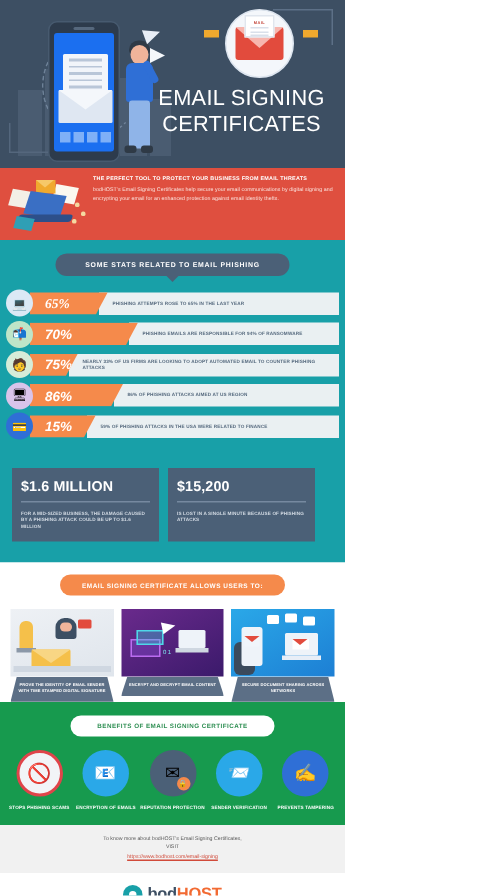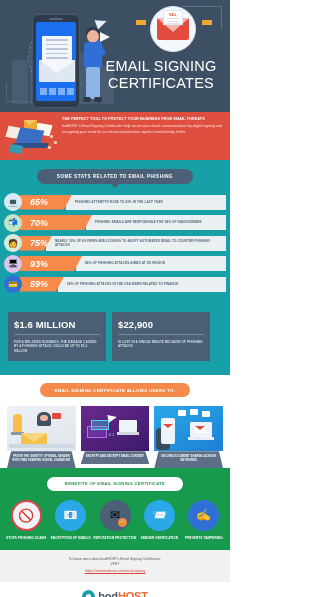--- a/index.html
+++ b/index.html
@@ -299,54 +299,54 @@
     <div class="intro-head">THE PERFECT TOOL TO PROTECT YOUR BUSINESS FROM EMAIL THREATS</div>
     <div class="intro-body">bodHOST's Email Signing Certificates help secure your email communications by digital signing and encrypting your email for an enhanced protection against email identity thefts.</div>
   </div>
 
   <div class="stats-wrap">
     <div class="section-pill">SOME STATS RELATED TO EMAIL PHISHING</div>
 
     <div style="margin-top:9px;">
       <div class="stat-row">
         <div class="stat-icon" style="background:#dbe9f5;">💻</div>
-        <div class="stat-bar" style="width:52px;">65%</div>
+        <div class="stat-bar" style="width:52px;font-family:Liberation Serif, serif;">65%</div>
         <div class="stat-text">PHISHING ATTEMPTS ROSE TO 65% IN THE LAST YEAR</div>
       </div>
       <div class="stat-row">
         <div class="stat-icon" style="background:#bfe5c8;">📬</div>
         <div class="stat-bar" style="width:72px;">70%</div>
         <div class="stat-text">PHISHING EMAILS ARE RESPONSIBLE FOR 94% OF RANSOMWARE</div>
       </div>
       <div class="stat-row">
         <div class="stat-icon" style="background:#d6ecd8;">🧑</div>
         <div class="stat-bar" style="width:32px;">75%</div>
         <div class="stat-text">NEARLY 33% OF US FIRMS ARE LOOKING TO ADOPT AUTOMATED EMAIL TO COUNTER PHISHING ATTACKS</div>
       </div>
       <div class="stat-row">
         <div class="stat-icon" style="background:#d9c4ea;">🖥</div>
-        <div class="stat-bar" style="width:62px;">93%</div>
+        <div class="stat-bar" style="width:62px;">86%</div>
         <div class="stat-text">86% OF PHISHING ATTACKS AIMED AT US REGION</div>
       </div>
       <div class="stat-row">
         <div class="stat-icon" style="background:#2f6fd6;">💳</div>
-        <div class="stat-bar" style="width:44px;">59%</div>
+        <div class="stat-bar" style="width:44px;">15%</div>
         <div class="stat-text">59% OF PHISHING ATTACKS IN THE USA WERE RELATED TO FINANCE</div>
       </div>
     </div>
   </div>
 
   <div class="money-wrap">
     <div class="money-box">
       <div class="money-amt">$1.6 MILLION</div>
       <div class="money-rule"></div>
       <div class="money-desc">FOR A MID-SIZED BUSINESS, THE DAMAGE CAUSED BY A PHISHING ATTACK COULD BE UP TO $1.6 MILLION</div>
     </div>
     <div class="money-box">
-      <div class="money-amt">$22,900</div>
+      <div class="money-amt">$15,200</div>
       <div class="money-rule"></div>
       <div class="money-desc">IS LOST IN A SINGLE MINUTE BECAUSE OF PHISHING ATTACKS</div>
     </div>
   </div>
 
   <div class="allow-wrap">
     <div class="pill-orange">EMAIL SIGNING CERTIFICATE ALLOWS USERS TO:</div>
     <div class="cards">
 
       <div class="card">

